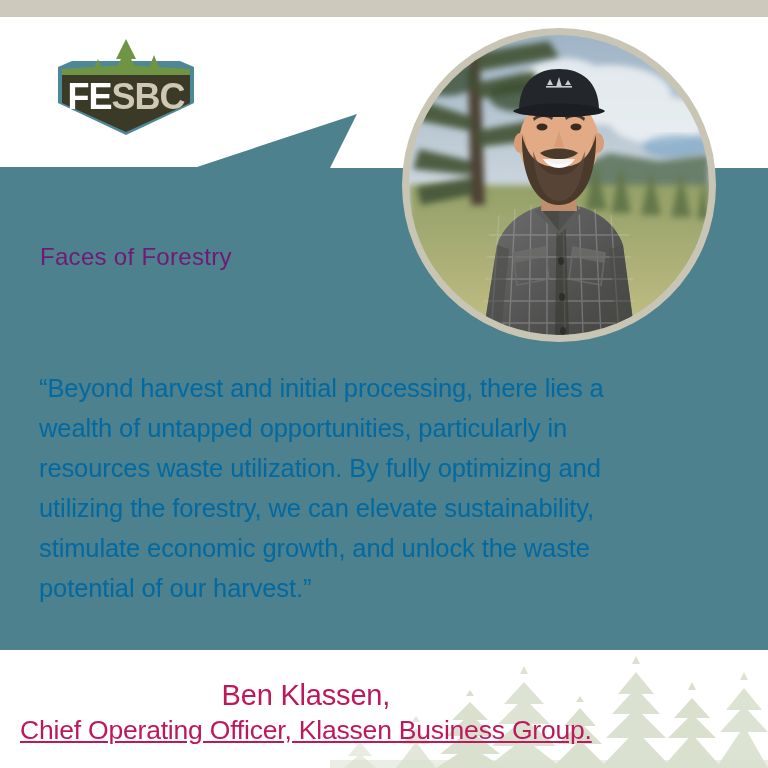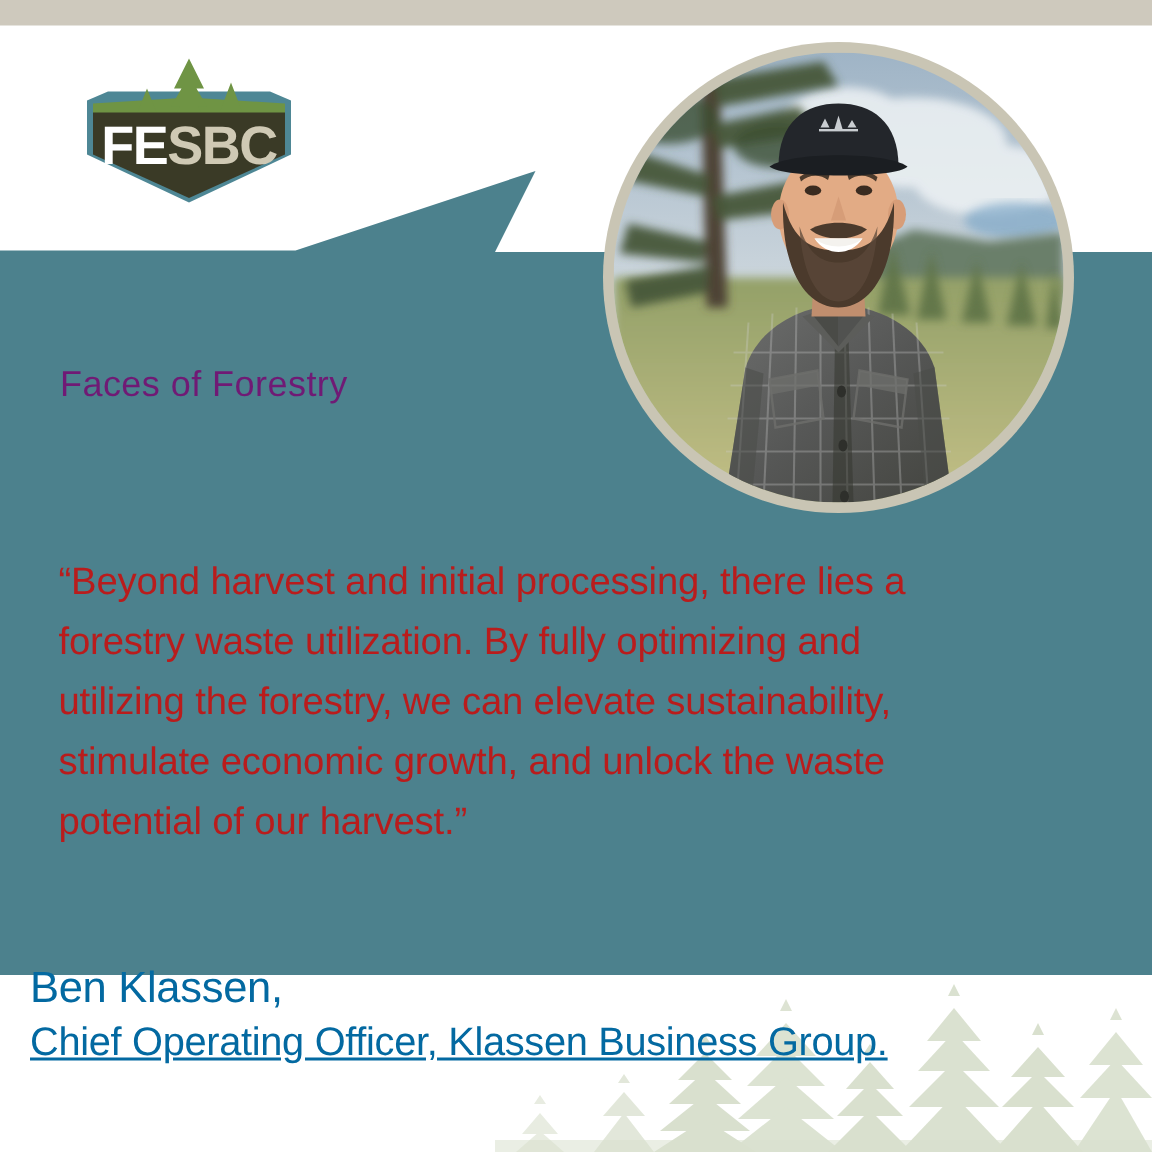--- a/index.html
+++ b/index.html
@@ -73,21 +73,21 @@
     letter-spacing: 0.3px;
     white-space: nowrap;
     margin-top: 28px;
   }
 
   
   #quote {
     position: absolute;
     left: 39px; top: 368px;
     width: 672px;
-    color: #b91c1c;
+    color: #0369a1;
     font-size: 25.5px;
     line-height: 40px;
     font-weight: 400;
     letter-spacing: -0.1px;
   }
   #quote .ql { display: block; white-space: nowrap; }
 
   
   #bottom-band {
     position: absolute;
@@ -98,23 +98,24 @@
   }
   #tree-silhouettes {
     position: absolute;
     left: 0; top: 0;
     width: 768px; height: 118px;
   }
   #tree-silhouettes svg { display: block; }
 
   #attribution {
     position: absolute;
-    left: 20px; top: 641px;
-    color: #0369a1;
+    left: 20px; top: 677px;
+    color: #be185d;
     letter-spacing: -0.2px;
+    text-align: center;
   }
   #attrib-name {
     display: block;
     font-size: 29px;
     line-height: 36px;
     font-weight: 400;
   }
   #attrib-role {
     display: block;
     font-size: 26.5px;
@@ -317,21 +318,22 @@
         <path d="M 88 210 L 74 300 L 92 300 L 100 214 Z" fill="#4b4c48" opacity="0.55"></path>
         <path d="M 214 210 L 226 300 L 208 300 L 200 214 Z" fill="#4b4c48" opacity="0.55"></path>
       </svg>
     </div>
   </div>
 
   <div id="headline">Faces of Forestry</div>
 
   <div id="quote">
     <span class="ql">“Beyond harvest and initial processing, there lies a</span>
-    <span class="ql">forestry waste utilization. By fully optimizing and</span>
+    <span class="ql">wealth of untapped opportunities, particularly in</span>
+    <span class="ql">resources waste utilization. By fully optimizing and</span>
     <span class="ql">utilizing the forestry, we can elevate sustainability,</span>
     <span class="ql">stimulate economic growth, and unlock the waste</span>
     <span class="ql">potential of our harvest.”</span>
   </div>
 
   <div id="bottom-band">
     <div id="tree-silhouettes">
       <svg width="768" height="118" viewBox="0 0 768 118" xmlns="http://www.w3.org/2000/svg">
         <g fill="#d9e0ce">
 

